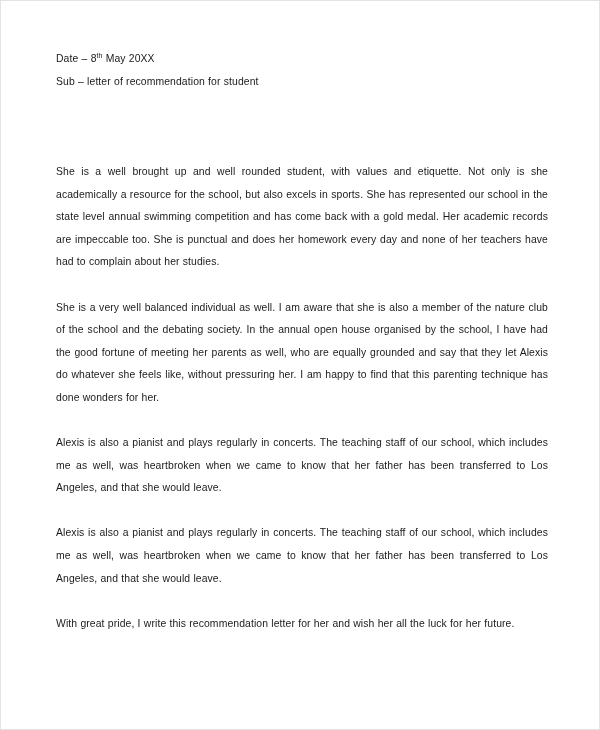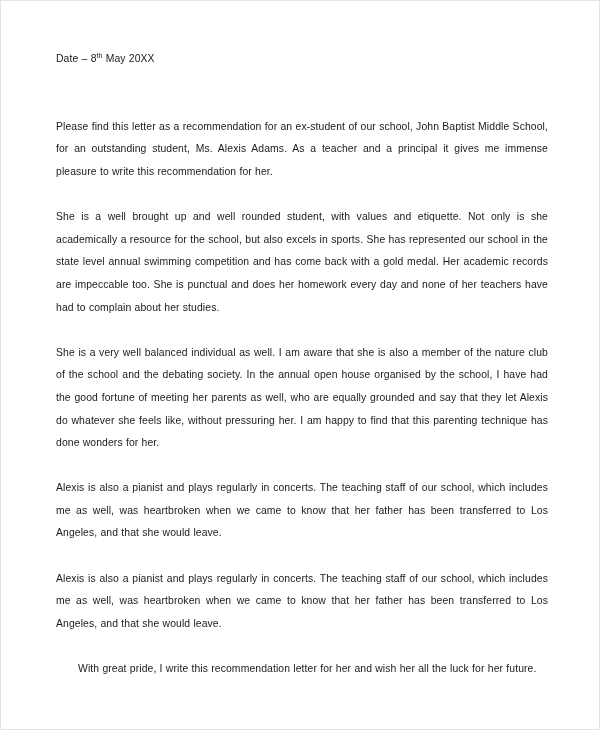--- a/index.html
+++ b/index.html
@@ -32,45 +32,44 @@
     text-align: left;
     margin: 0;
     word-spacing: 0.02em;
   }
   .para {
     text-align: justify;
     text-justify: inter-word;
   }
   .para.nojust {
     text-align: left;
-    margin-left: 22px;
   }
   .gap-sm { height: 22.6px; }
   .gap-md { height: 22.6px; }
   sup {
     font-size: 0.66em;
     vertical-align: super;
     line-height: 0;
   }
 </style>
 </head>
 <body>
 
 <div class="page">
   <div class="letter-body">
 
     <div class="line"><span>Date – 8</span><sup>th</sup><span> May 20XX</span></div>
 
+    <div class="line">Sub – letter of recommendation for student</div>
 
     <div class="gap-sm"></div>
 
 
     <div class="gap-md"></div>
 
-    <p class="para">Please find this letter as a recommendation for an ex-student of our school, John Baptist Middle School, for an outstanding student, Ms. Alexis Adams. As a teacher and a principal it gives me immense pleasure to write this recommendation for her.</p>
 
     <div class="gap-md"></div>
 
     <p class="para">She is a well brought up and well rounded student, with values and etiquette. Not only is she academically a resource for the school, but also excels in sports. She has represented our school in the state level annual swimming competition and has come back with a gold medal. Her academic records are impeccable too. She is punctual and does her homework every day and none of her teachers have had to complain about her studies.</p>
 
     <div class="gap-md"></div>
 
     <p class="para">She is a very well balanced individual as well. I am aware that she is also a member of the nature club of the school and the debating society. In the annual open house organised by the school, I have had the good fortune of meeting her parents as well, who are equally grounded and say that they let Alexis do whatever she feels like, without pressuring her. I am happy to find that this parenting technique has done wonders for her.</p>
 
     <div class="gap-md"></div>

